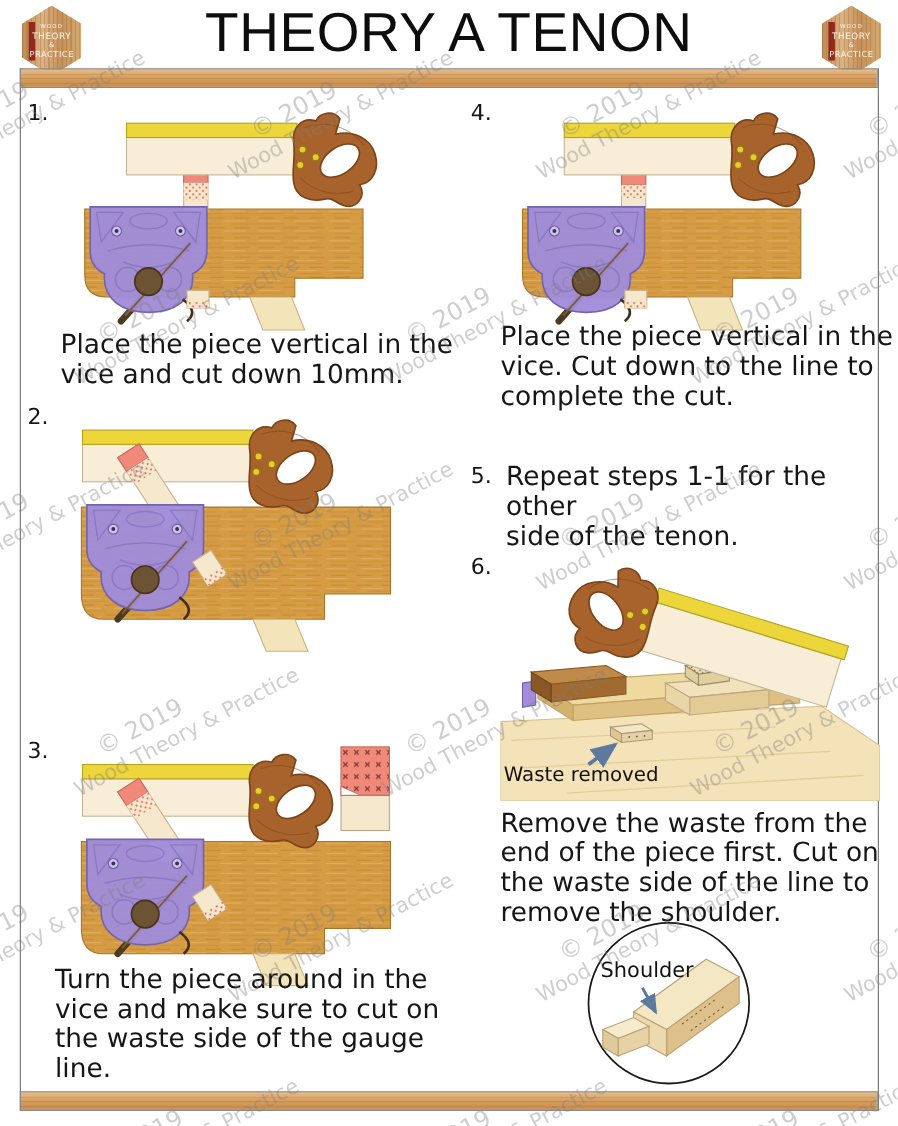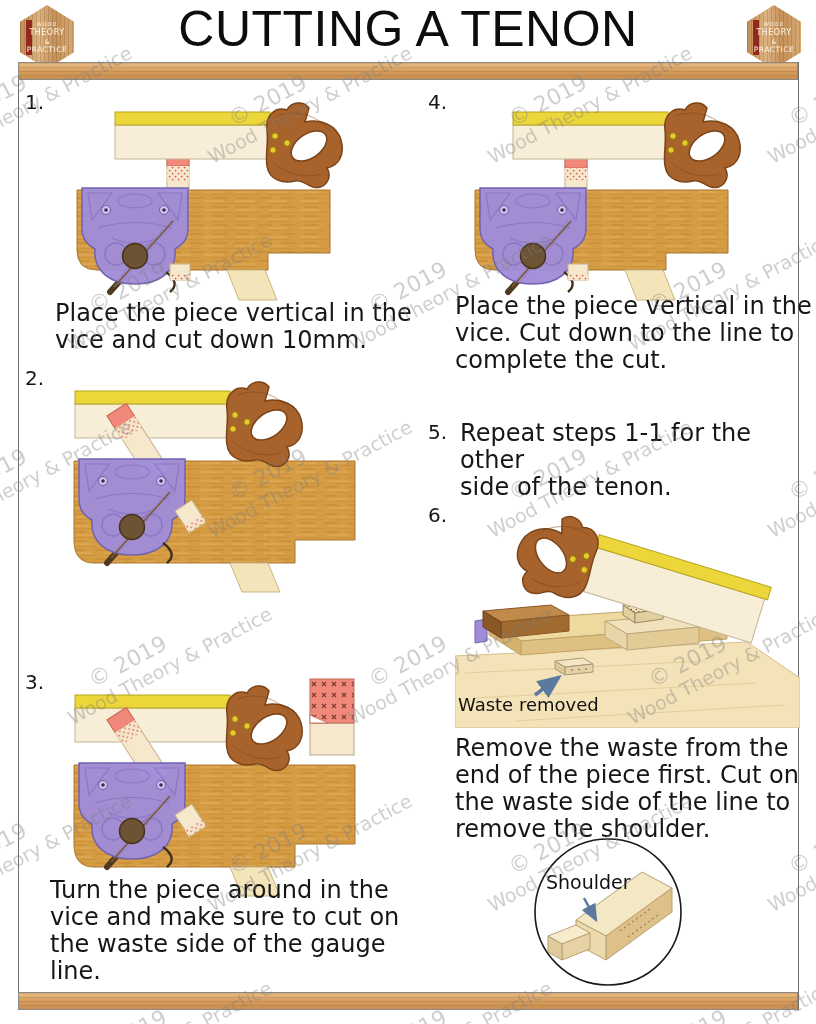--- a/index.html
+++ b/index.html
@@ -120,21 +120,21 @@
       </g>
 
       <g id="saw-right">
         <rect x="0" y="25" width="152" height="34" fill="#f8eed8" stroke="#c2b696"></rect>
         <rect x="0" y="12" width="155" height="13" fill="#ecd63a" stroke="#b3a41c"></rect>
         <use href="#saw-handle" transform="translate(148,2)"></use>
       </g>
     </defs>
   </svg>
 
-  <h1 class="title">CUTTING A TENON</h1>
+  <h1 class="title">THEORY A TENON</h1>
   <div class="hex hex-left">
     <div class="stripe"></div>
     <div class="txt">
       <div class="l1">WOOD</div>
       <div class="l2">THEORY</div>
       <div class="l3">&amp;</div>
       <div class="l4">PRACTICE</div>
     </div>
   </div>
   <div class="hex hex-right">

